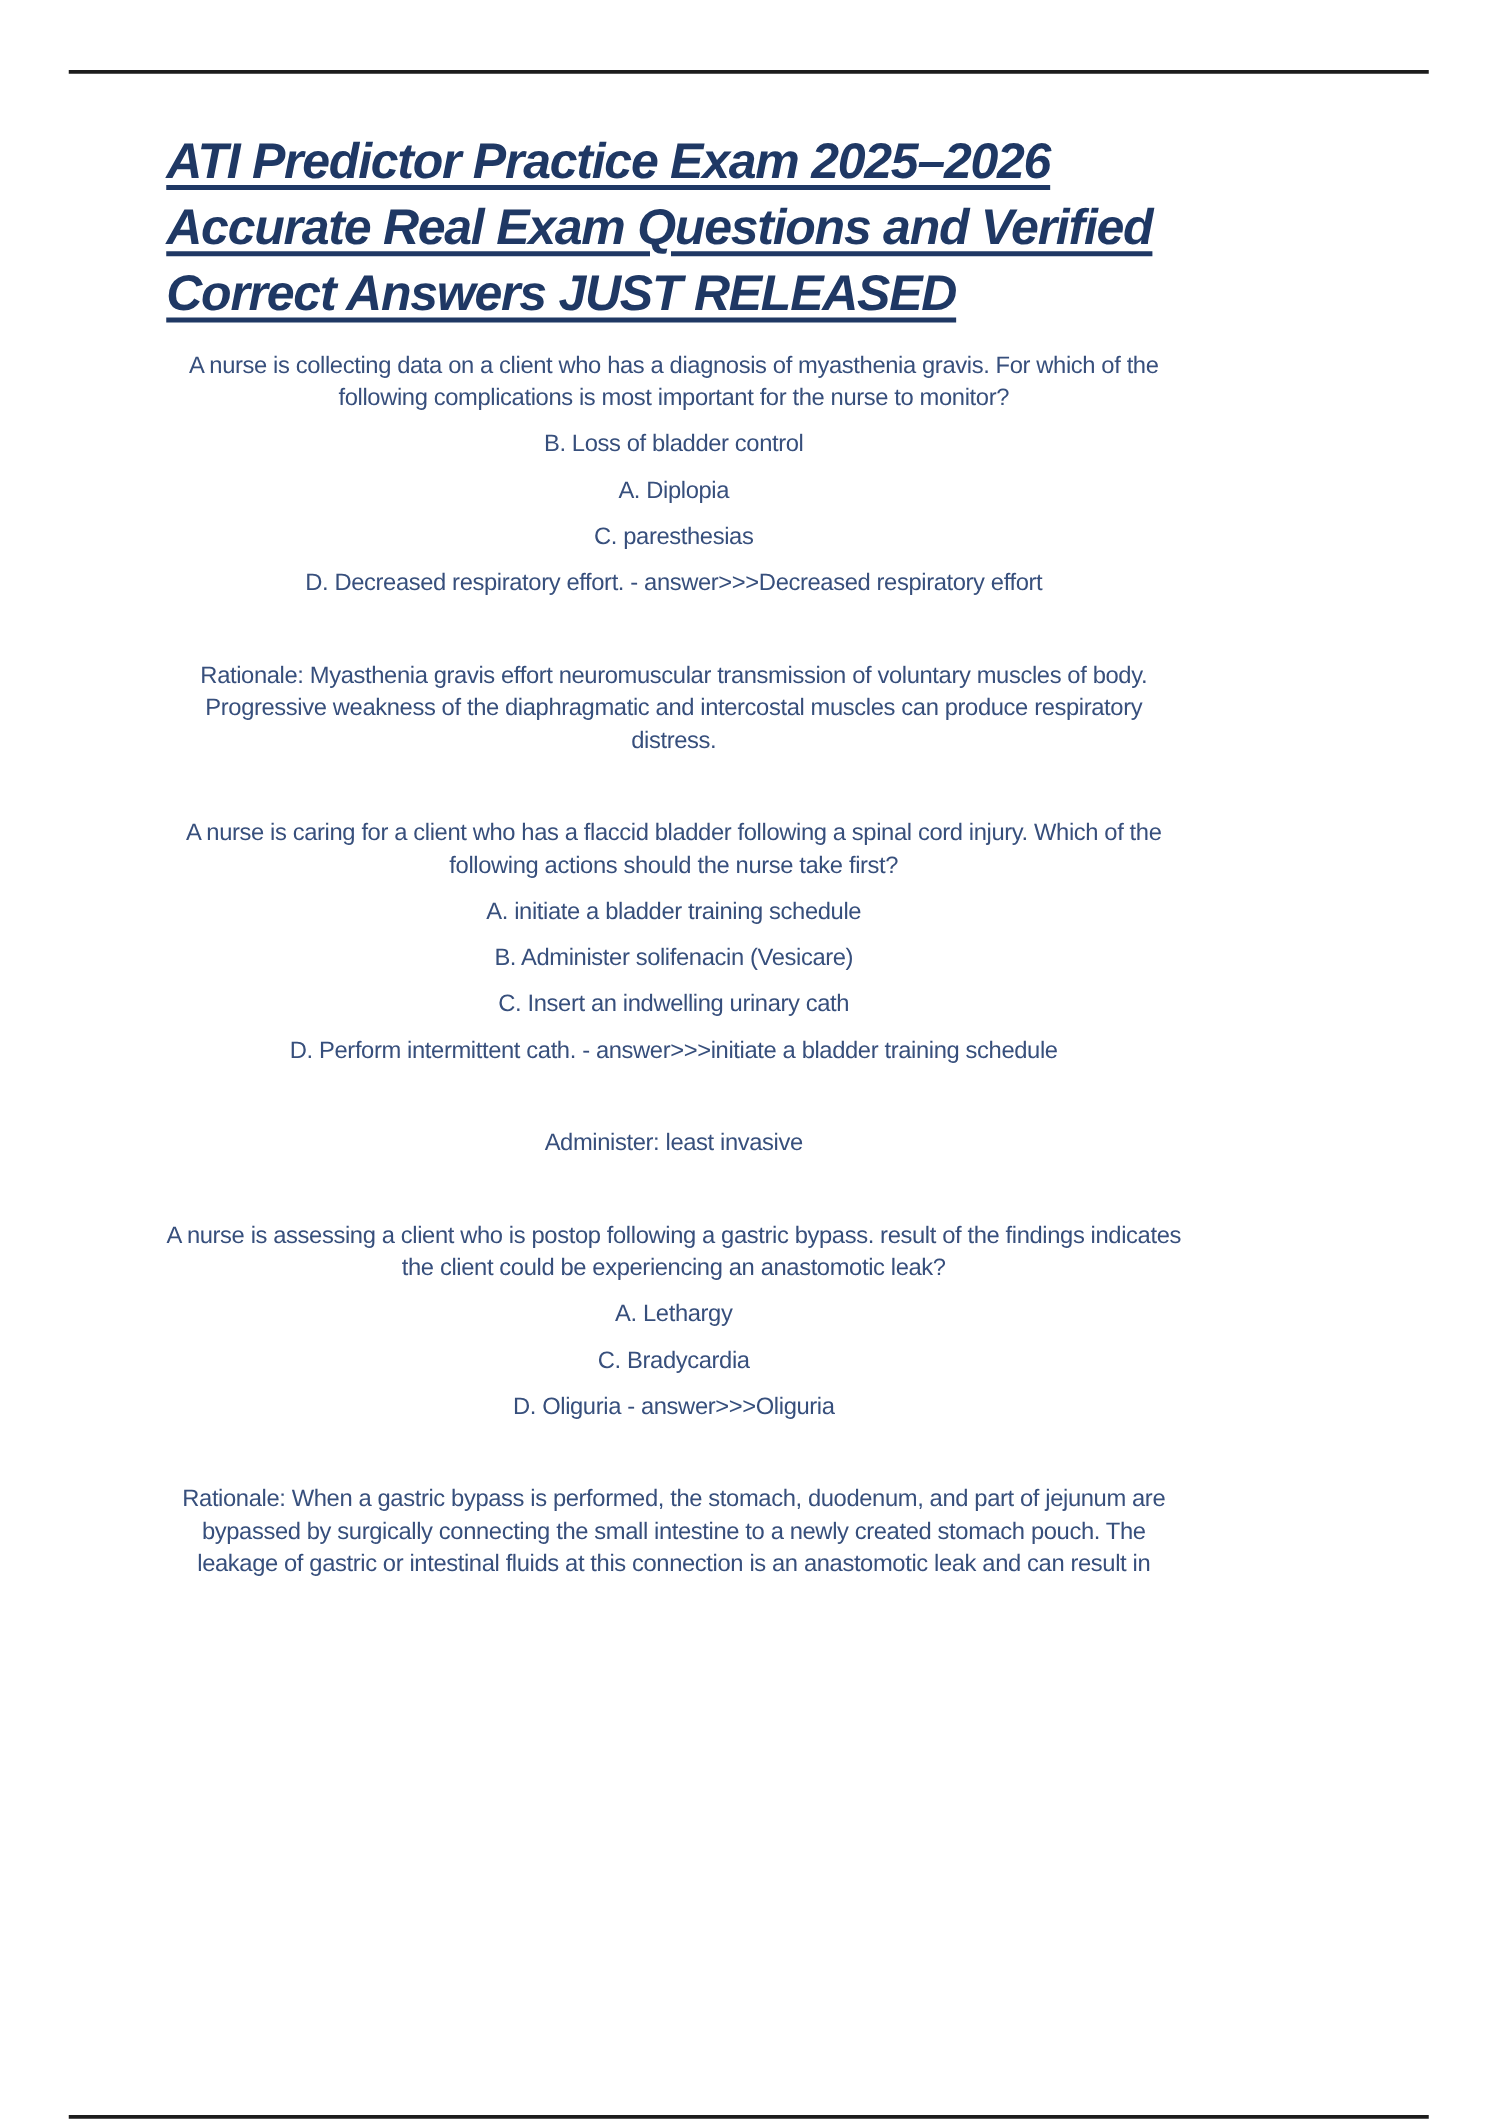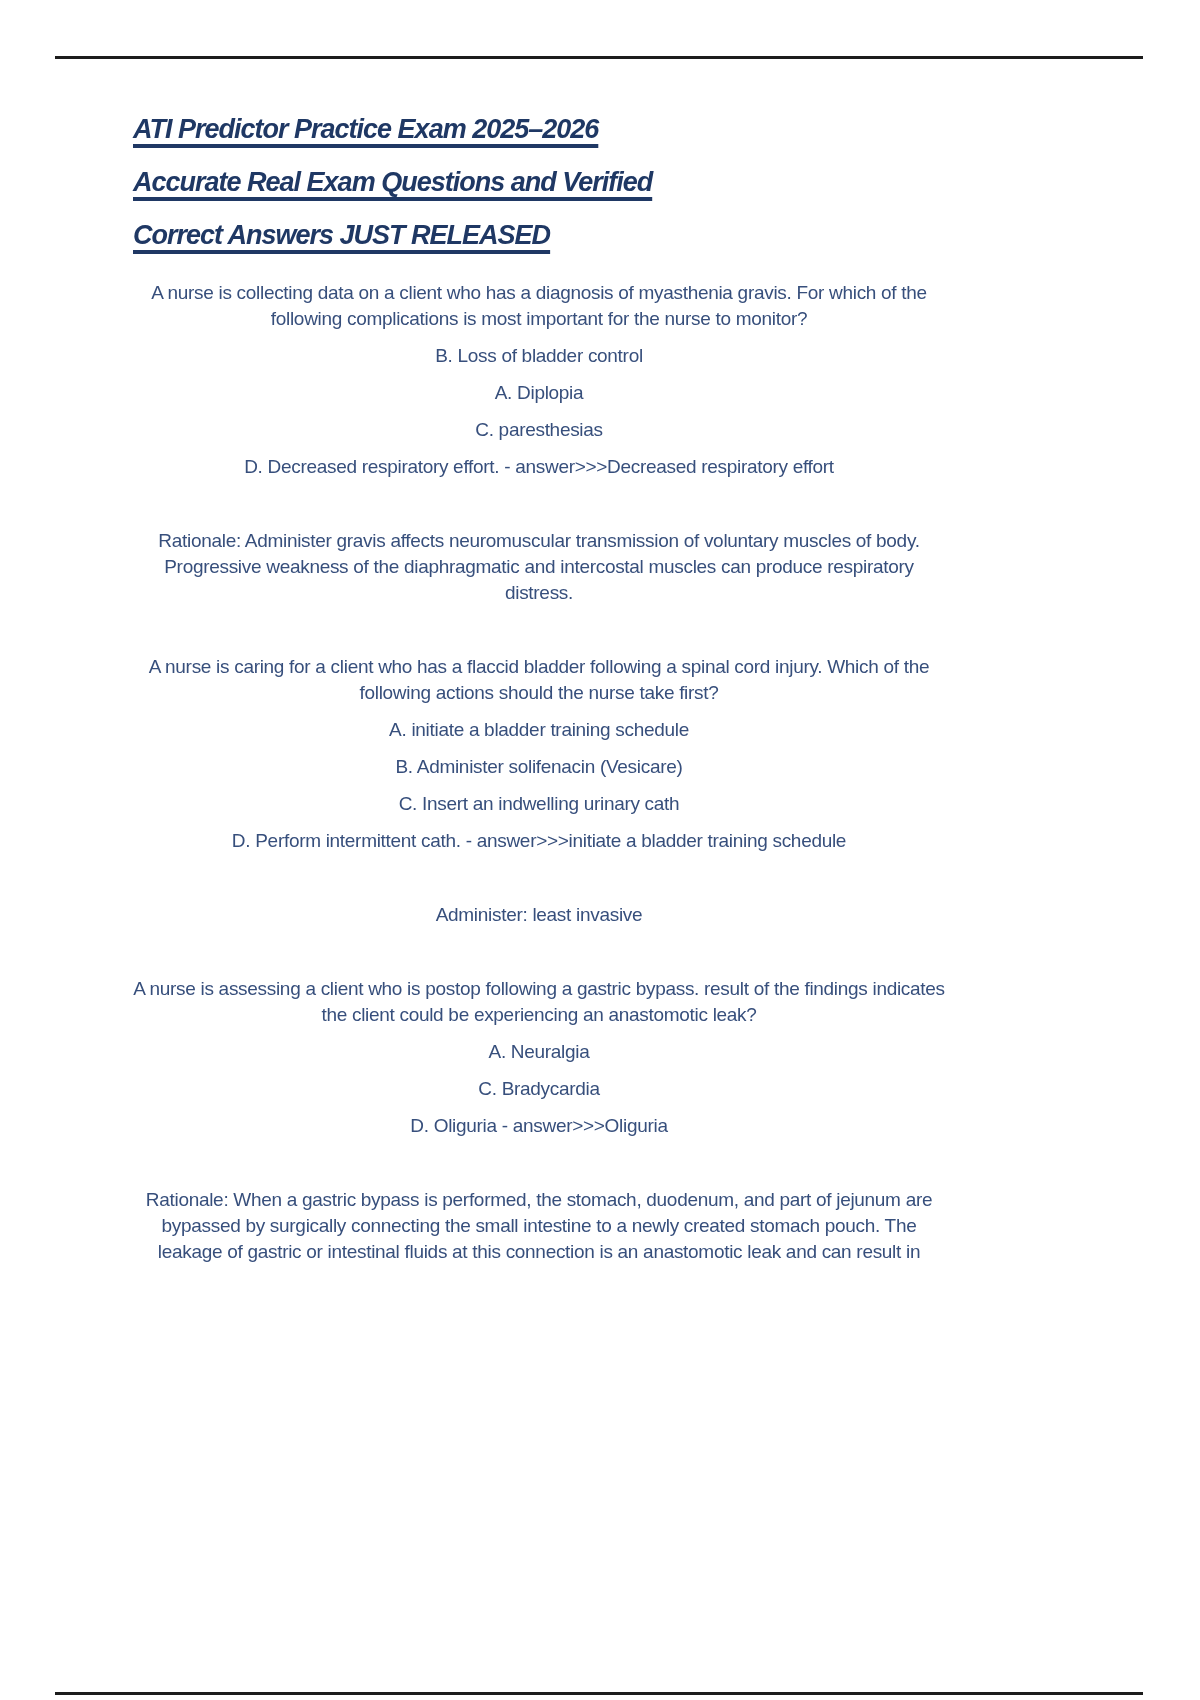--- a/index.html
+++ b/index.html
@@ -31,21 +31,21 @@
 
   .content {
     position: absolute;
     left: 133px;
     top: 103px;
     width: 812px;
   }
 
   .title-line {
     font-family: "Liberation Sans", sans-serif;
-    font-size: 27px;
+    font-size: 40px;
     line-height: 53px;
     font-weight: 700;
     font-style: italic;
     letter-spacing: -1px;
     color: #1f3864;
     text-decoration: underline;
     text-decoration-thickness: 4px;
     text-underline-offset: 6px;
     white-space: nowrap;
   }
@@ -79,38 +79,38 @@
       <div class="title-line">Correct Answers JUST RELEASED</div>
     </div>
 
     <section class="question">
       <p class="para stem first-stem">A nurse is collecting data on a client who has a diagnosis of myasthenia gravis. For which of the following complications is most important for the nurse to monitor?</p>
       <p class="para option">B. Loss of bladder control</p>
       <p class="para option">A. Diplopia</p>
       <p class="para option">C. paresthesias</p>
       <p class="para option">D. Decreased respiratory effort. - answer&gt;&gt;&gt;Decreased respiratory effort</p>
       <div class="spacer"></div>
-      <p class="para rationale">Rationale: Administer gravis affects neuromuscular transmission of voluntary muscles of body. Progressive weakness of the diaphragmatic and intercostal muscles can produce respiratory distress.</p>
+      <p class="para rationale">Rationale: Myasthenia gravis effort neuromuscular transmission of voluntary muscles of body. Progressive weakness of the diaphragmatic and intercostal muscles can produce respiratory distress.</p>
       <div class="spacer"></div>
     </section>
 
     <section class="question">
       <p class="para stem">A nurse is caring for a client who has a flaccid bladder following a spinal cord injury. Which of the following actions should the nurse take first?</p>
       <p class="para option">A. initiate a bladder training schedule</p>
       <p class="para option">B. Administer solifenacin (Vesicare)</p>
       <p class="para option">C. Insert an indwelling urinary cath</p>
       <p class="para option">D. Perform intermittent cath. - answer&gt;&gt;&gt;initiate a bladder training schedule</p>
       <div class="spacer"></div>
       <p class="para rationale">Administer: least invasive</p>
       <div class="spacer"></div>
     </section>
 
     <section class="question">
       <p class="para stem">A nurse is assessing a client who is postop following a gastric bypass. result of the findings indicates the client could be experiencing an anastomotic leak?</p>
-      <p class="para option">A. Neuralgia</p>
+      <p class="para option">A. Lethargy</p>
       <p class="para option">C. Bradycardia</p>
       <p class="para option">D. Oliguria - answer&gt;&gt;&gt;Oliguria</p>
       <div class="spacer"></div>
       <p class="para rationale">Rationale: When a gastric bypass is performed, the stomach, duodenum, and part of jejunum are bypassed by surgically connecting the small intestine to a newly created stomach pouch. The leakage of gastric or intestinal fluids at this connection is an anastomotic leak and can result in</p>
     </section>
 
   </div>
 
   <div class="rule rule-bottom"></div>
 

